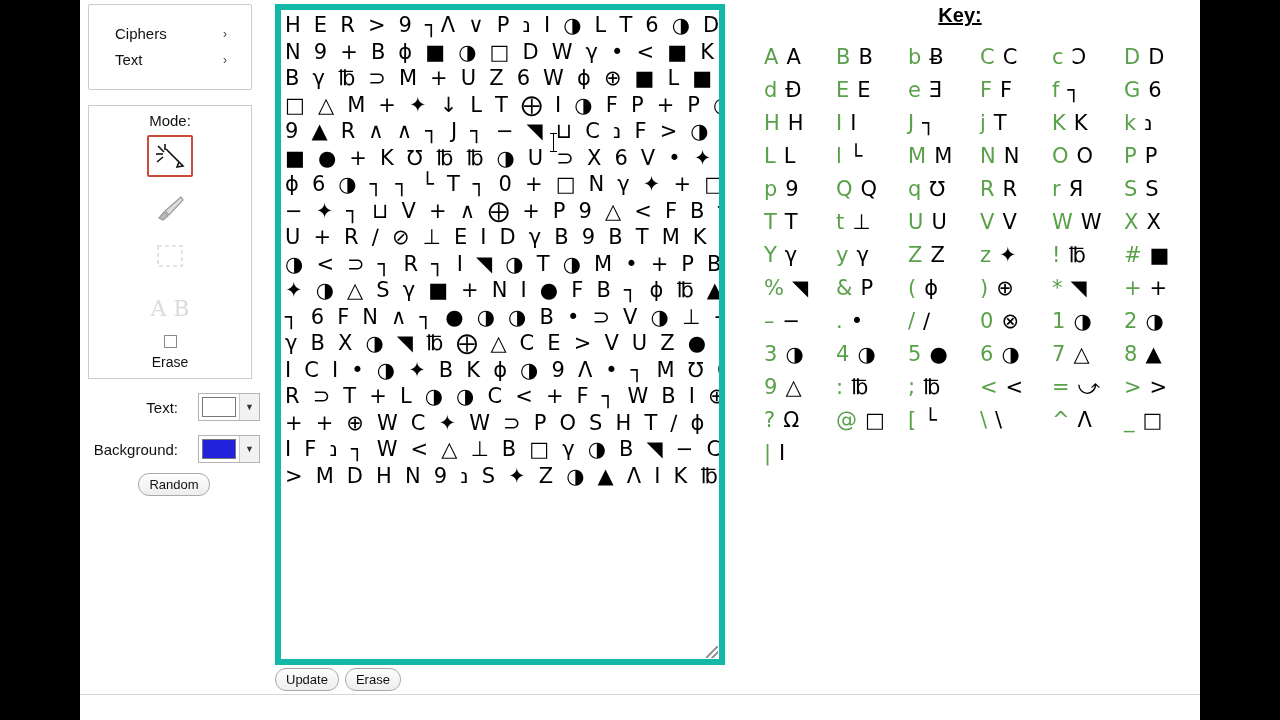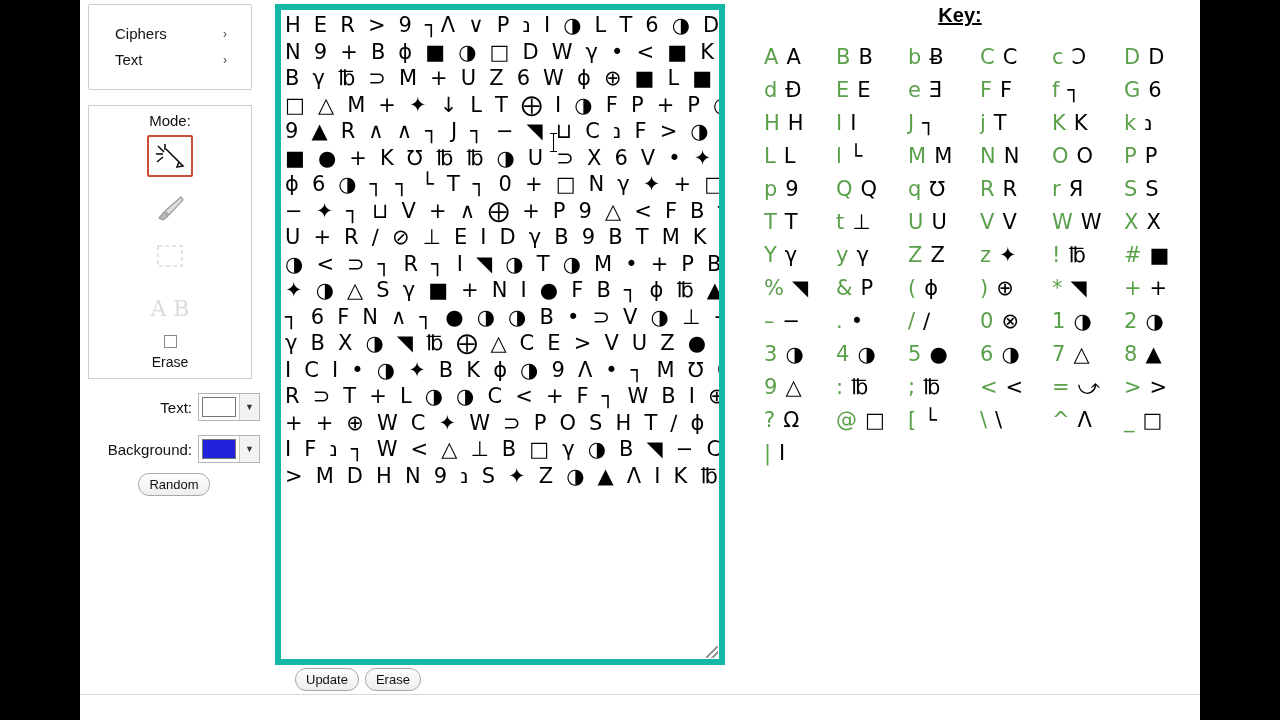--- a/index.html
+++ b/index.html
@@ -97,21 +97,21 @@
     width: 13px; height: 13px;
     border: 1px solid #8a8a8a;
     background: #fff;
     display: inline-block;
   }
 
   .color-row {
     display: flex;
     align-items: center;
     justify-content: flex-end;
-    gap: 6px;
+    gap: 20px;
     margin-top: 14px;
     width: 172px;
   }
   .color-label {
     font-size: 15px;
     color: #111;
   }
   .swatch-wrap {
     display: flex;
     border: 1px solid #b4b4b4;
@@ -175,21 +175,20 @@
     width: 12px; height: 12px;
     background:
       linear-gradient(135deg, transparent 45%, #999 45%, #999 55%, transparent 55%),
       linear-gradient(135deg, transparent 70%, #999 70%, #999 80%, transparent 80%);
   }
   .cipher-buttons {
     position: absolute;
     left: 195px; top: 668px;
     display: flex;
     gap: 6px;
-    margin-left: 20px;
   }
 
   
   .key-panel {
     position: absolute;
     left: 660px; top: 4px;
     width: 440px;
   }
   .key-title {
     text-align: center;

